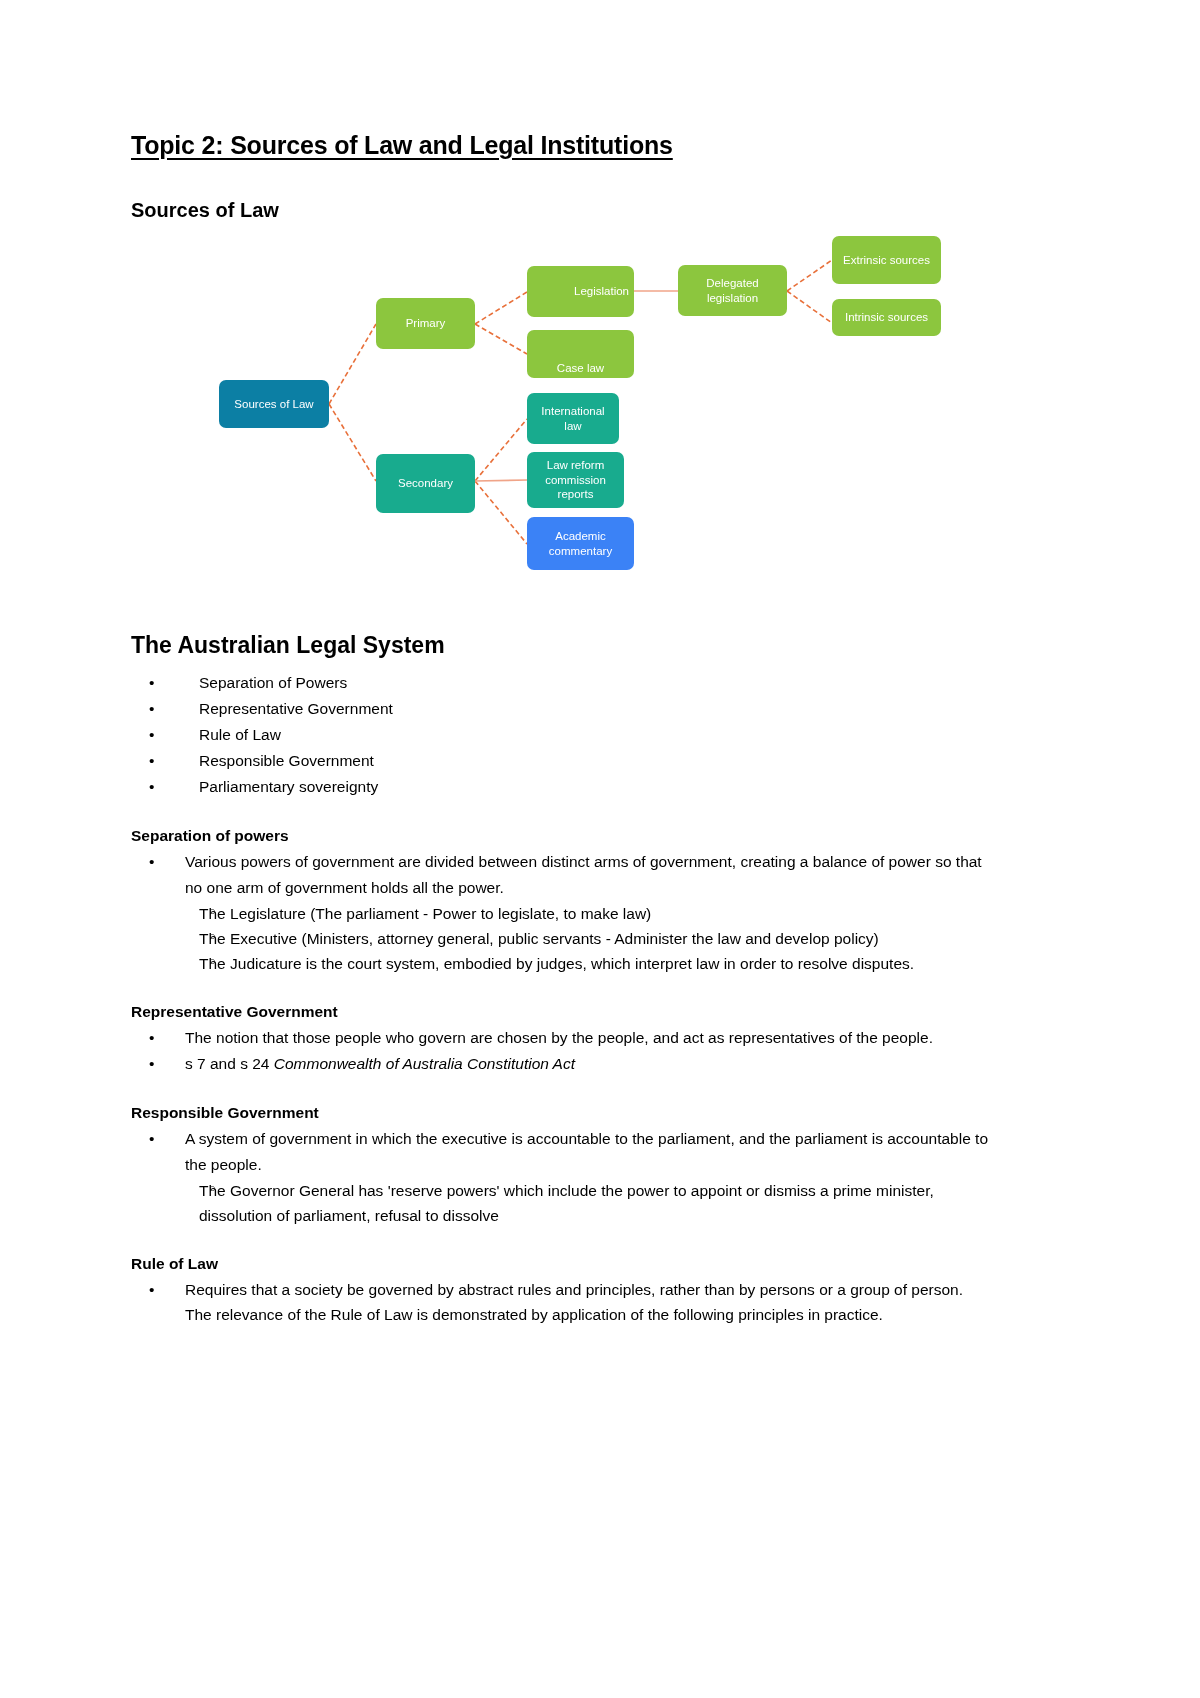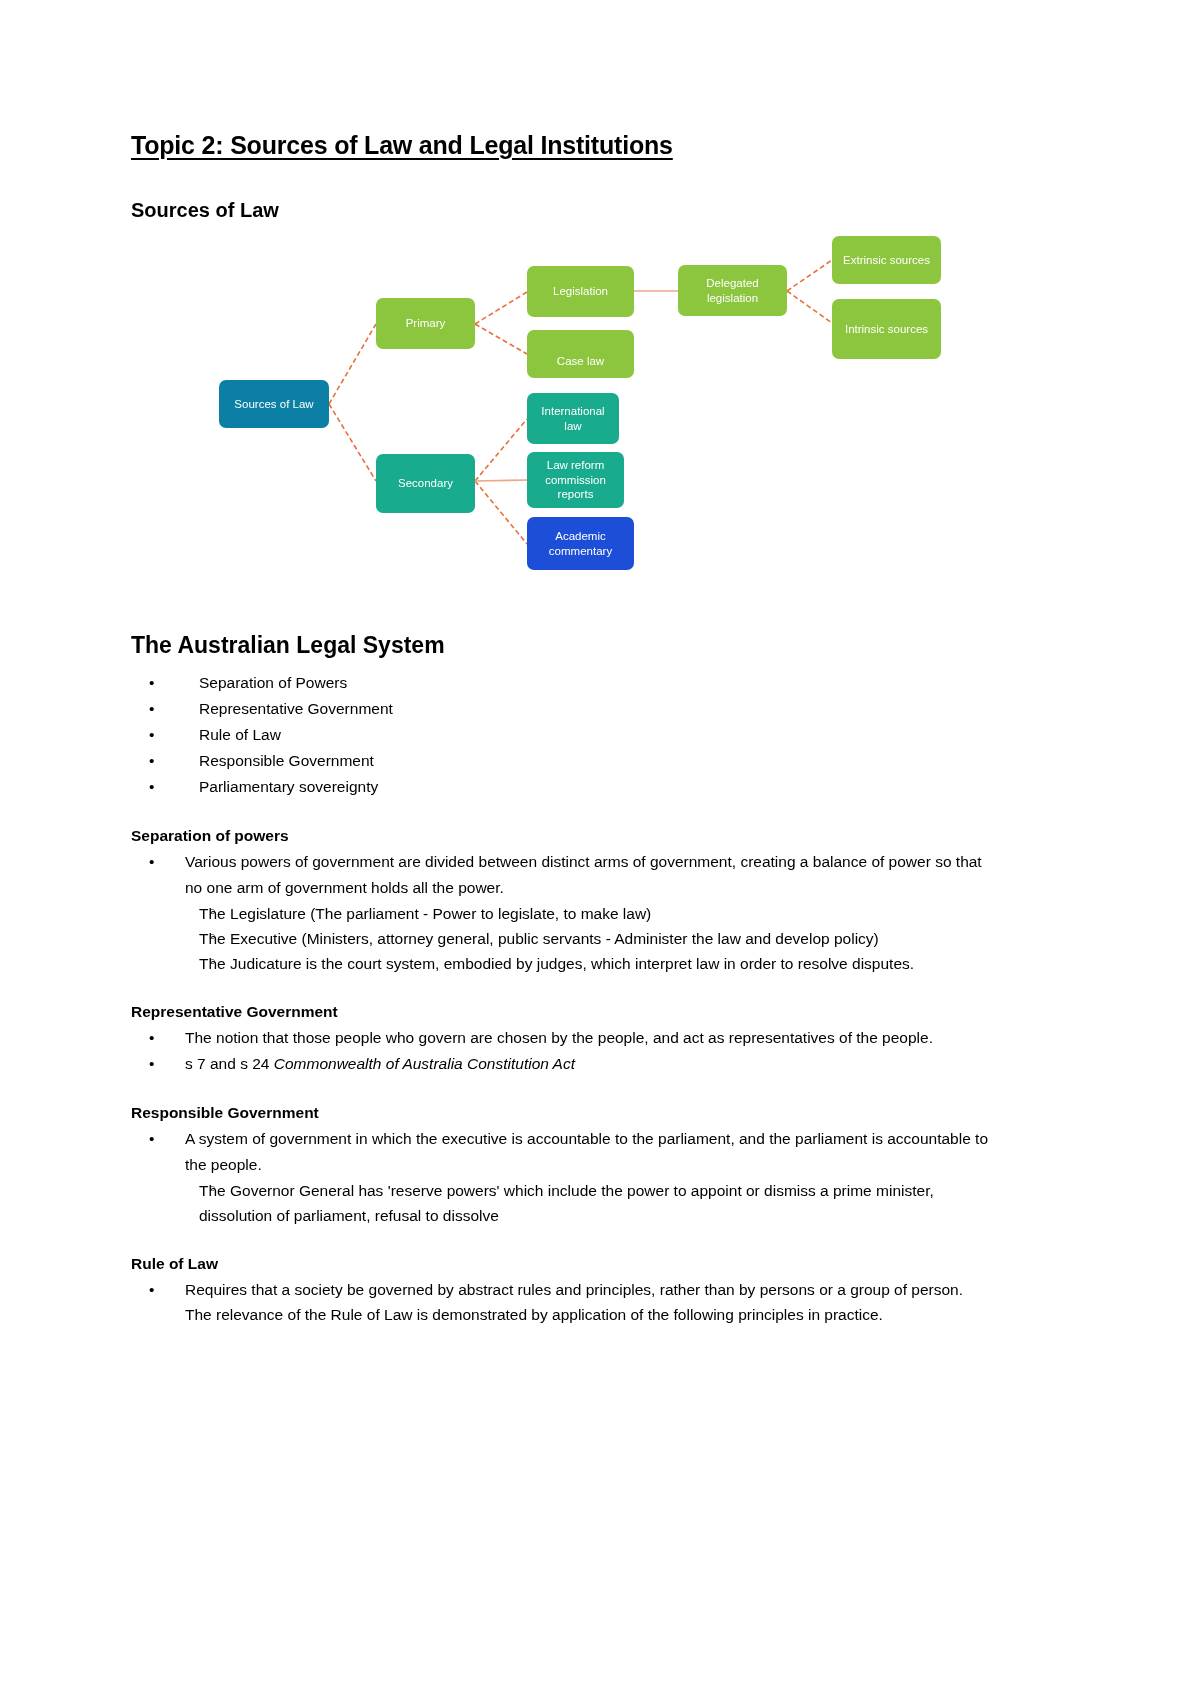--- a/index.html
+++ b/index.html
@@ -128,21 +128,21 @@
     position: absolute;
     box-sizing: border-box;
     border-radius: 7px;
     color: #ffffff;
     display: flex;
     align-items: center;
     justify-content: center;
     text-align: center;
     font-size: 11.5px;
     line-height: 1.25;
-    padding: 10px 5px;
+    padding: 3px 5px;
     pointer-events: auto;
   }
 </style>
 </head>
 <body>
 
 <div class="page">
 
   <svg class="diagram" viewBox="0 0 1200 1698" width="1200" height="1698" xmlns="http://www.w3.org/2000/svg">
     <g stroke="#e8703a" stroke-width="1.6" fill="none" stroke-dasharray="5,3">
@@ -174,42 +174,42 @@
   <div class="diagram" id="node-layer">
       <div class="node" style="left: 219px; top: 380px; width: 110px; height: 48px; background: rgb(12, 127, 164);">
         <span>Sources of Law</span>
       </div>
       <div class="node" style="left: 376px; top: 298px; width: 99px; height: 51px; background: rgb(140, 198, 62);">
         <span>Primary</span>
       </div>
       <div class="node" style="left: 376px; top: 454px; width: 99px; height: 59px; background: rgb(24, 171, 142);">
         <span>Secondary</span>
       </div>
-      <div class="node" style="left: 527px; top: 266px; width: 107px; height: 51px; background: rgb(140, 198, 62);">
+      <div class="node" style="left: 527px; top: 266px; width: 107px; height: 51px; background: rgb(140, 198, 62); justify-content: flex-end;">
         <span>Legislation</span>
       </div>
       <div class="node" style="left: 527px; top: 330px; width: 107px; height: 48px; background: rgb(140, 198, 62); align-items: flex-end;">
         <span>Case law</span>
       </div>
       <div class="node" style="left: 678px; top: 265px; width: 109px; height: 51px; background: rgb(140, 198, 62);">
         <span>Delegated legislation</span>
       </div>
       <div class="node" style="left: 832px; top: 236px; width: 109px; height: 48px; background: rgb(140, 198, 62);">
         <span>Extrinsic sources</span>
       </div>
-      <div class="node" style="left: 832px; top: 299px; width: 109px; height: 60px; background: rgb(140, 198, 62);">
+      <div class="node" style="left: 832px; top: 299px; width: 109px; height: 37px; background: rgb(140, 198, 62);">
         <span>Intrinsic sources</span>
       </div>
       <div class="node" style="left: 527px; top: 393px; width: 92px; height: 51px; background: rgb(24, 171, 142);">
         <span>International law</span>
       </div>
       <div class="node" style="left: 527px; top: 452px; width: 97px; height: 56px; background: rgb(24, 171, 142);">
         <span>Law reform commission reports</span>
       </div>
-      <div class="node" style="left: 527px; top: 517px; width: 107px; height: 53px; background: #1d4ed8;">
+      <div class="node" style="left: 527px; top: 517px; width: 107px; height: 53px; background: #3b82f6;">
         <span>Academic commentary</span>
       </div>
     </div>
 
   <div class="content">
 
     <div class="doc-title">Topic 2: Sources of Law and Legal Institutions </div>
 
     <div class="h2">Sources of Law</div>
 

